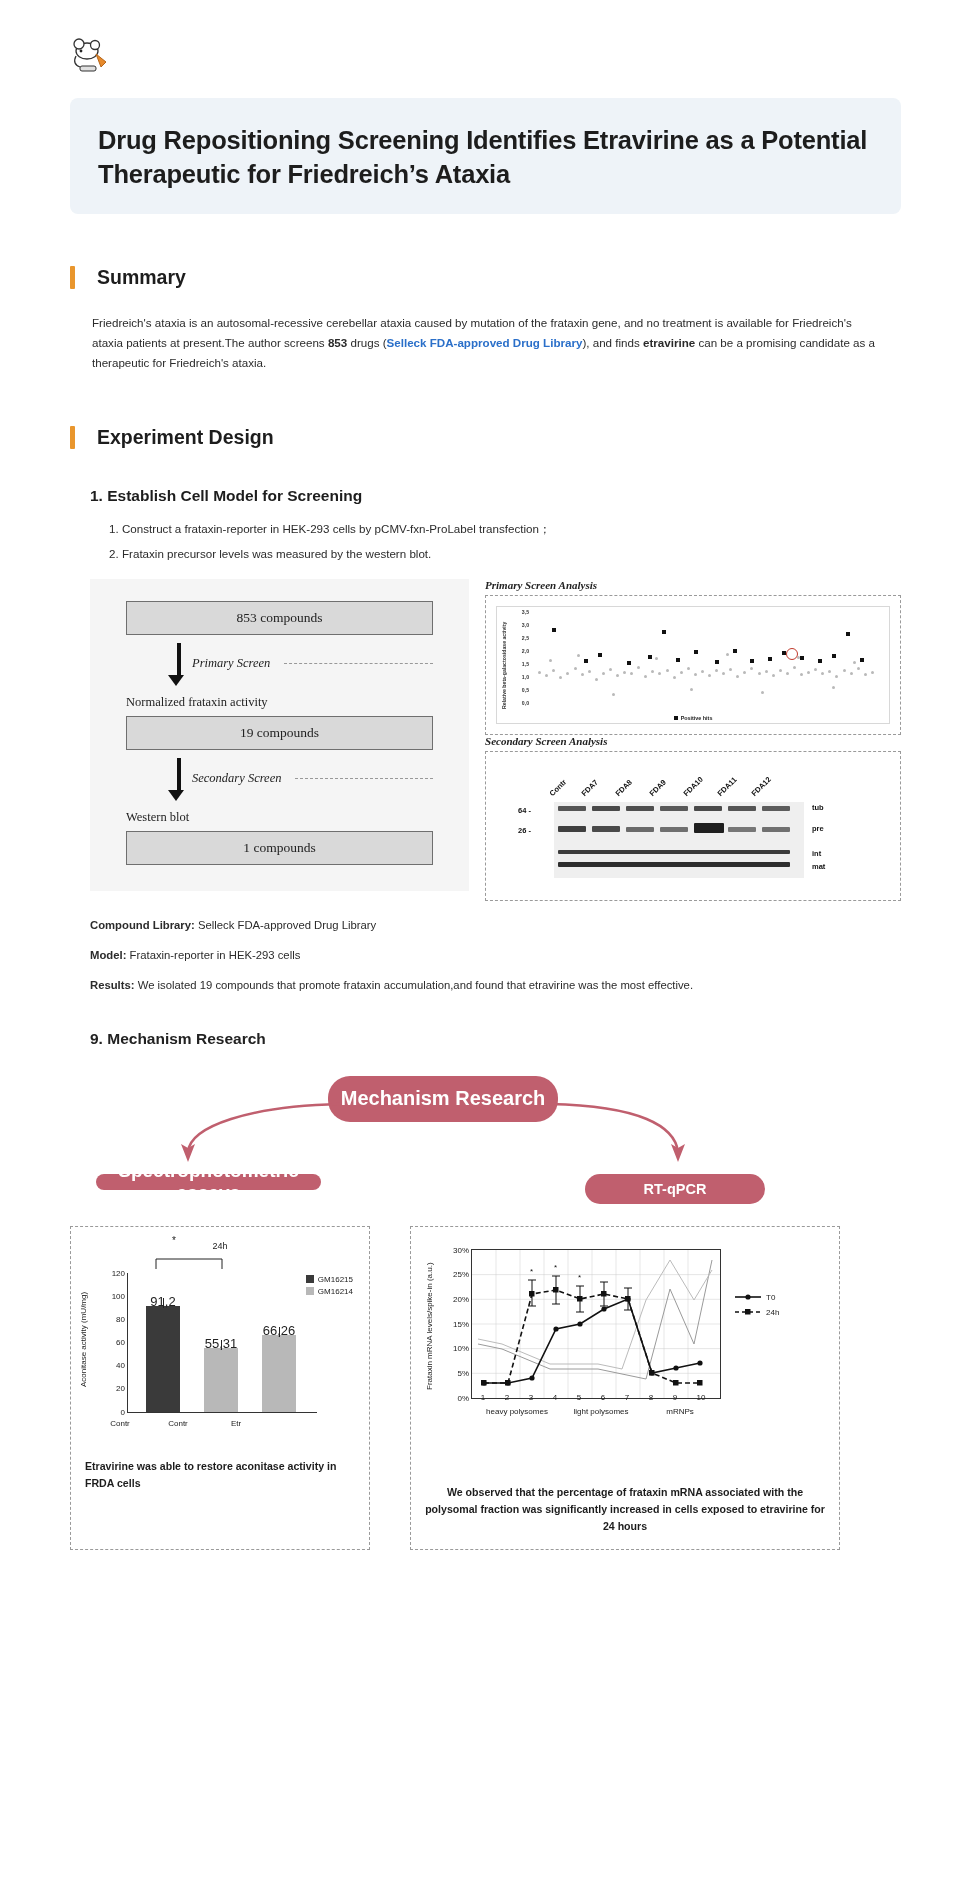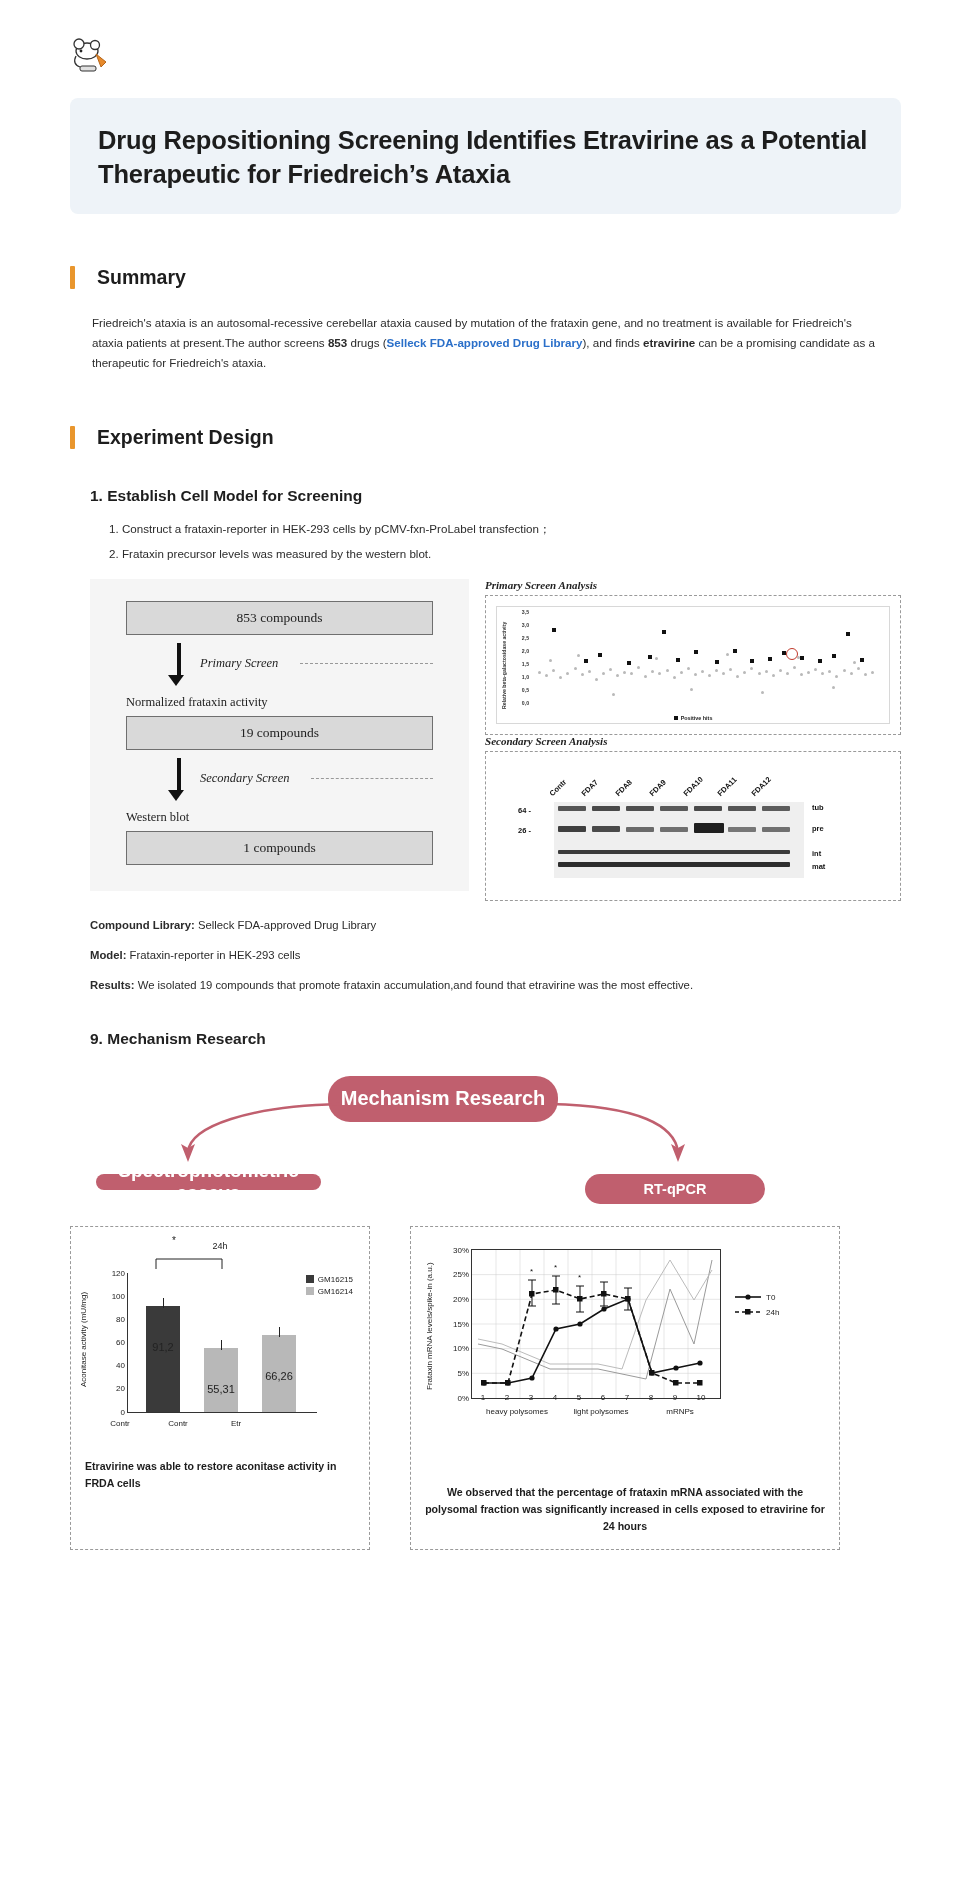--- a/index.html
+++ b/index.html
@@ -79,21 +79,21 @@
     padding: 22px 36px 26px 36px;
   }
   .flow-box {
     border:1px solid #6f6f6f;
     background:#d9d9d9;
     text-align:center;
     font-size:13.5px;
     padding: 8px 0;
     font-family: "Liberation Serif", serif;
   }
-  .flow-arrow-row { display:flex; align-items:center; gap:16px; height:56px; padding-left: 48px;}
+  .flow-arrow-row { display:flex; align-items:center; gap:8px; height:56px; padding-left: 48px;}
   .arrow-stem {
     width: 4px; height: 34px; background:#111; position:relative; left:0px; top:2px;
   }
   .arrow-head {
     width:0;height:0;border-left:8px solid transparent;border-right:8px solid transparent;
     border-top:11px solid #111; margin-left:-6px;
   }
   .arrow-col { display:flex; flex-direction:column; align-items:center; }
   .flow-label { font-size:12.5px; font-style:italic; font-family:"Liberation Serif", serif; }
   .flow-step-text { font-size:12.5px; font-family:"Liberation Serif", serif; margin: 4px 0 6px 0; }
@@ -158,21 +158,21 @@
   
   .barchart { position:relative; width:100%; height:205px; }
   .bc-title { text-align:center; font-size:9px; position:absolute; left:0; right:0; top:0; }
   .bc-ylab {
     position:absolute; left:-6px; top:28px; height:140px; width:14px;
     writing-mode:vertical-rl; transform:rotate(180deg); font-size:8px; text-align:center;
   }
   .bc-axis { position:absolute; left:42px; top:32px; width:190px; height:140px; border-left:1px solid #333; border-bottom:1px solid #333; }
   .bc-ytick { position:absolute; right:100%; font-size:8px; transform:translateY(-50%); padding-right:3px; }
   .bar { position:absolute; bottom:0; width:34px; }
-  .bar .v { position:absolute; top:-12px; left:50%; transform:translateX(-50%); font-size:11px; white-space:nowrap;margin-top:47px;}
+  .bar .v { position:absolute; top:-12px; left:50%; transform:translateX(-50%); font-size:13px; white-space:nowrap;}
   .bar .err { position:absolute; left:50%; width:1px; background:#222; }
   .bc-xlab { position:absolute; top:178px; font-size:8px; text-align:center; width:60px; }
   .legend-box { position:absolute; right:2px; top:34px; font-size:8px; }
   .legend-box div { display:flex; align-items:center; gap:4px; margin-bottom:3px;}
   .legend-box i { width:8px;height:8px;display:inline-block; }
   .sig { position:absolute; font-size:10px; }
 
   
   .linechart { position:relative; width:100%; height:215px; }
   .lc-ylab {

